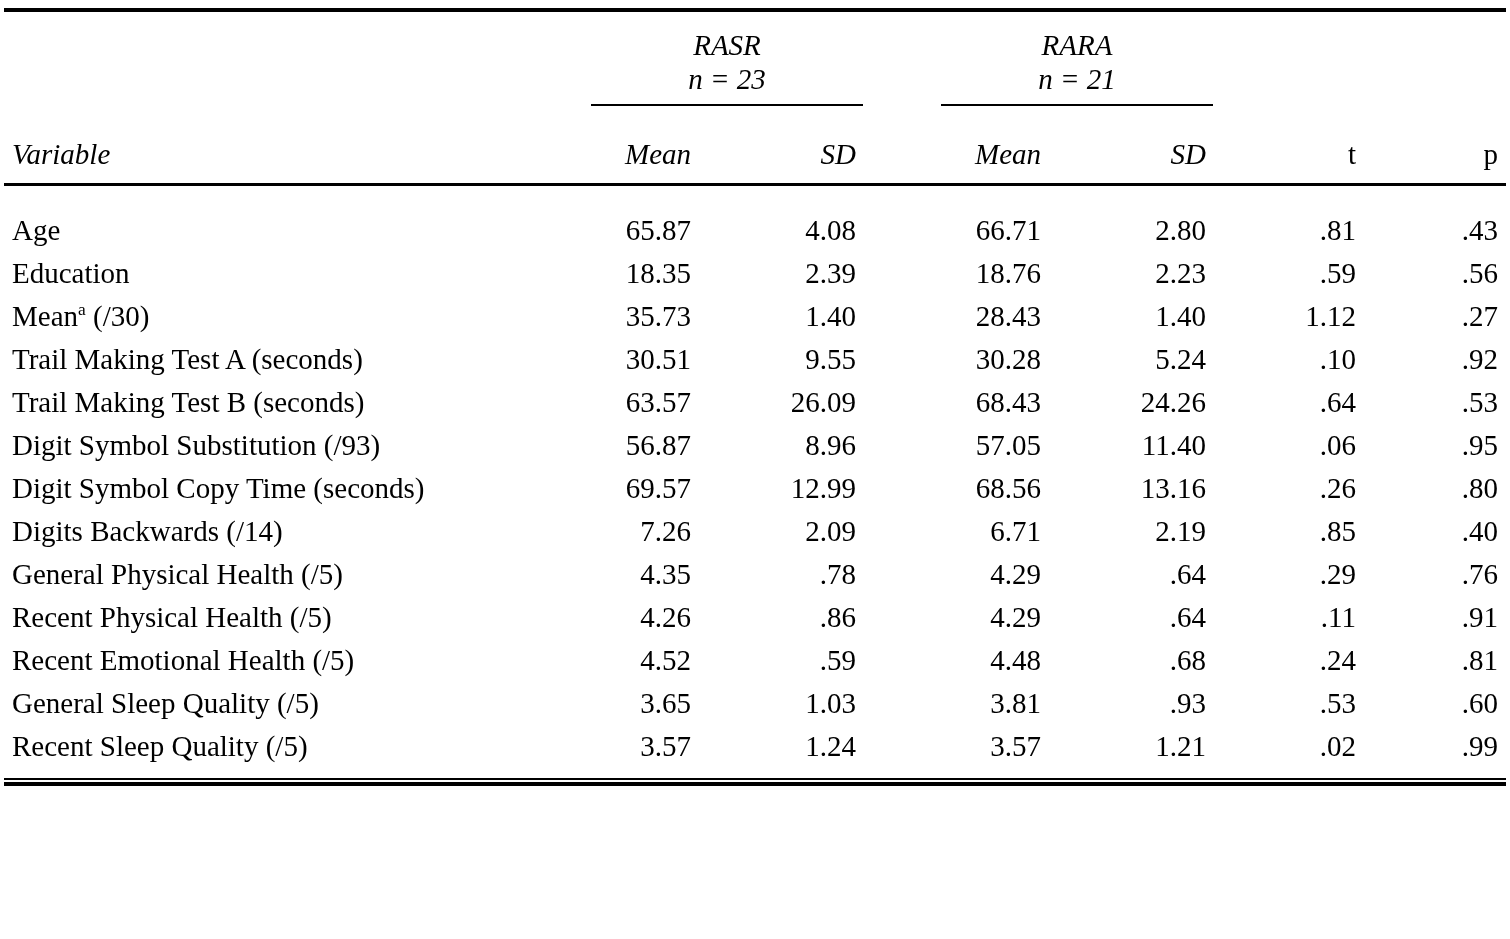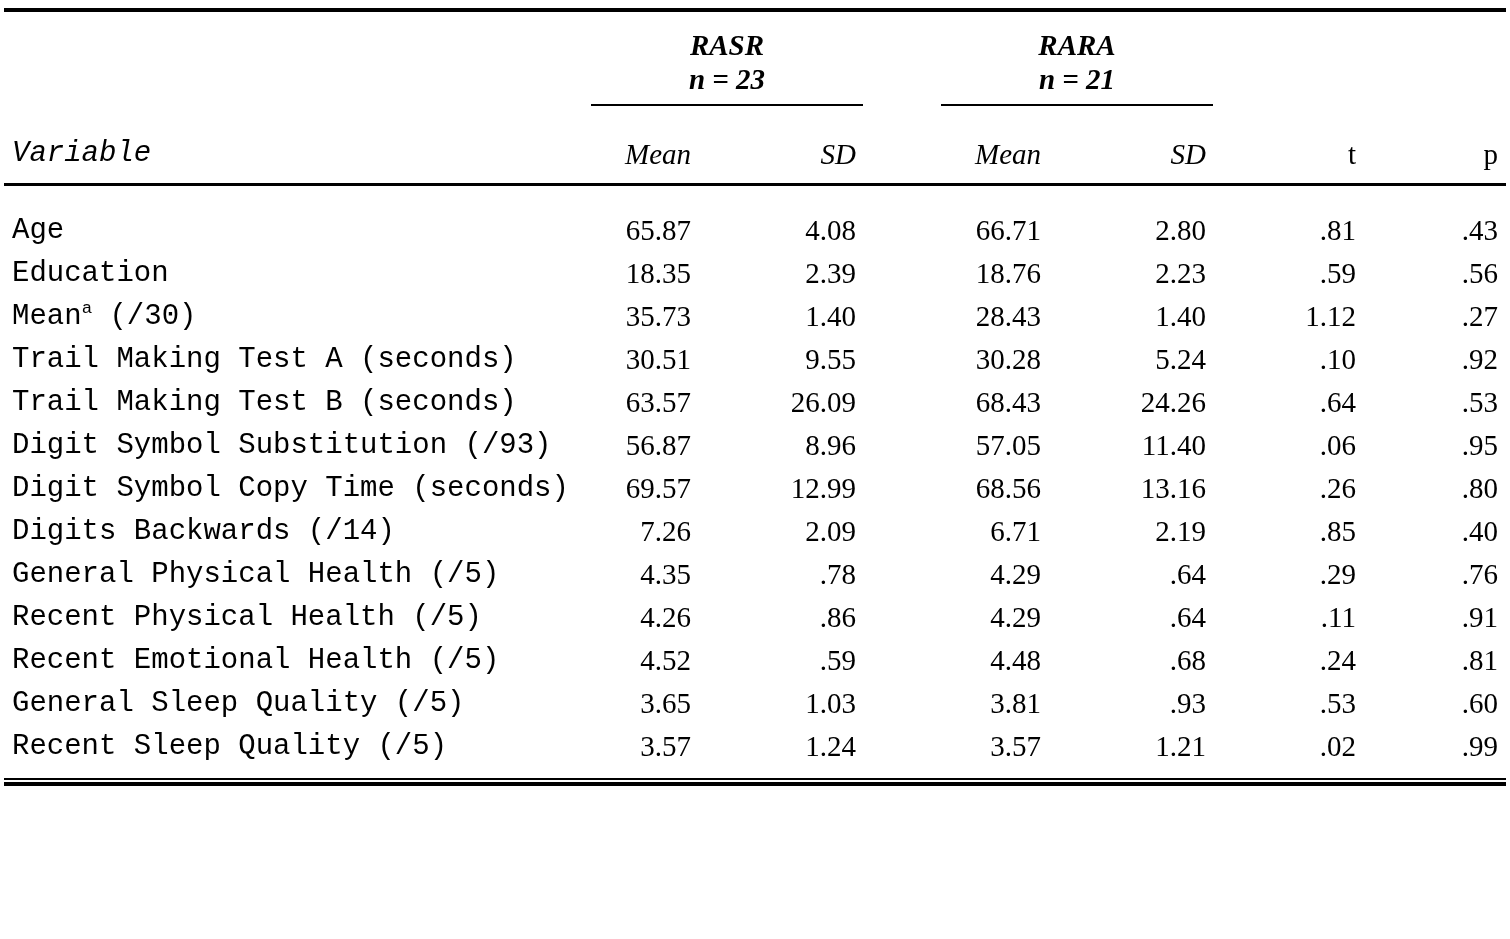--- a/index.html
+++ b/index.html
@@ -19,34 +19,33 @@
   }
   th, td { font-weight: normal; margin: 0; }
   
   .group-row th { padding-top: 16px; vertical-align: top; }
   .group-box {
     width: 272px;
     margin-left: auto;
     text-align: center;
     border-bottom: 2px solid #000;
     padding-bottom: 8px;
-    font-weight: bold;
   }
   .group-name, .group-n { font-style: italic; font-size: 29px; line-height: 34px; white-space: nowrap; }
   
   .colhead-row th {
     border-bottom: 3px solid #000;
     vertical-align: bottom;
     padding-top: 30px;
     padding-bottom: 12px;
     font-size: 29px;
     line-height: 34px;
   }
   .ital { font-style: italic; }
-  .var { text-align: left; padding-left: 8px; font-family: Liberation Mono, monospace; }
+  .var { text-align: left; padding-left: 8px; }
   .num { text-align: right; padding-right: 8px; }
   tbody td { font-size: 29px; line-height: 41px; white-space: nowrap; }
   tbody tr:first-child td { padding-top: 24px; }
   tbody tr:last-child td { padding-bottom: 8px; }
   sup { font-size: 0.6em; vertical-align: super; line-height: 0; }
   .bottom-rule {
     margin-top: 3px;
     height: 8px;
     border-top: 2px solid #000;
     border-bottom: 4px solid #000;

